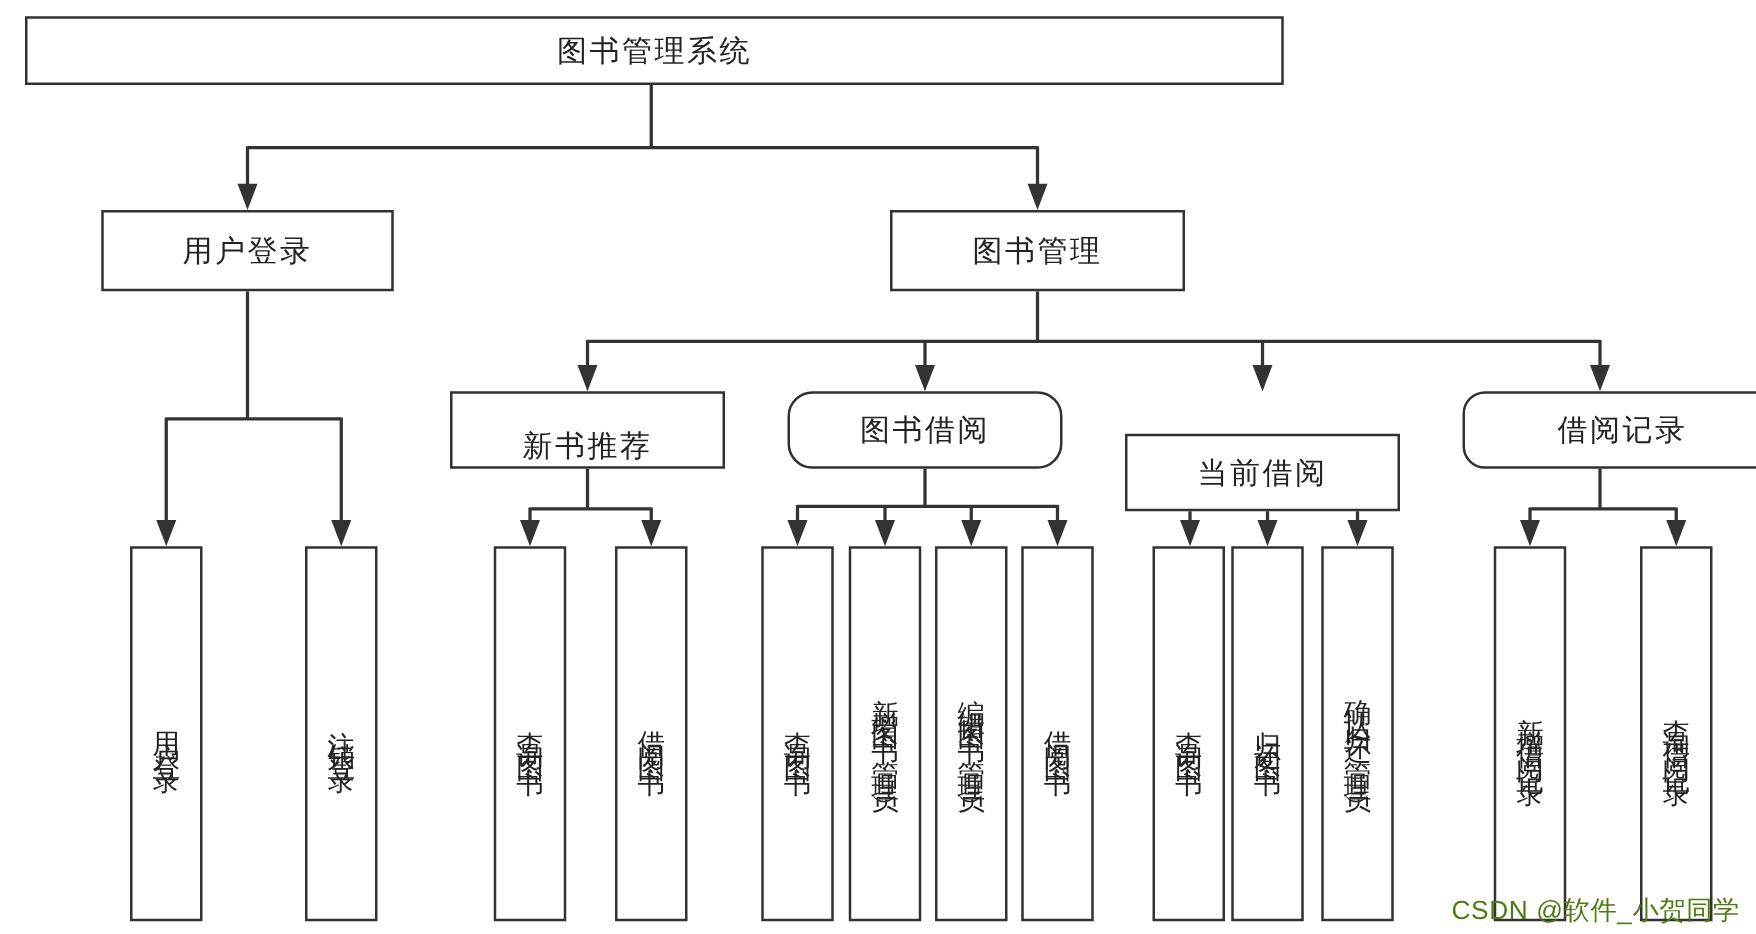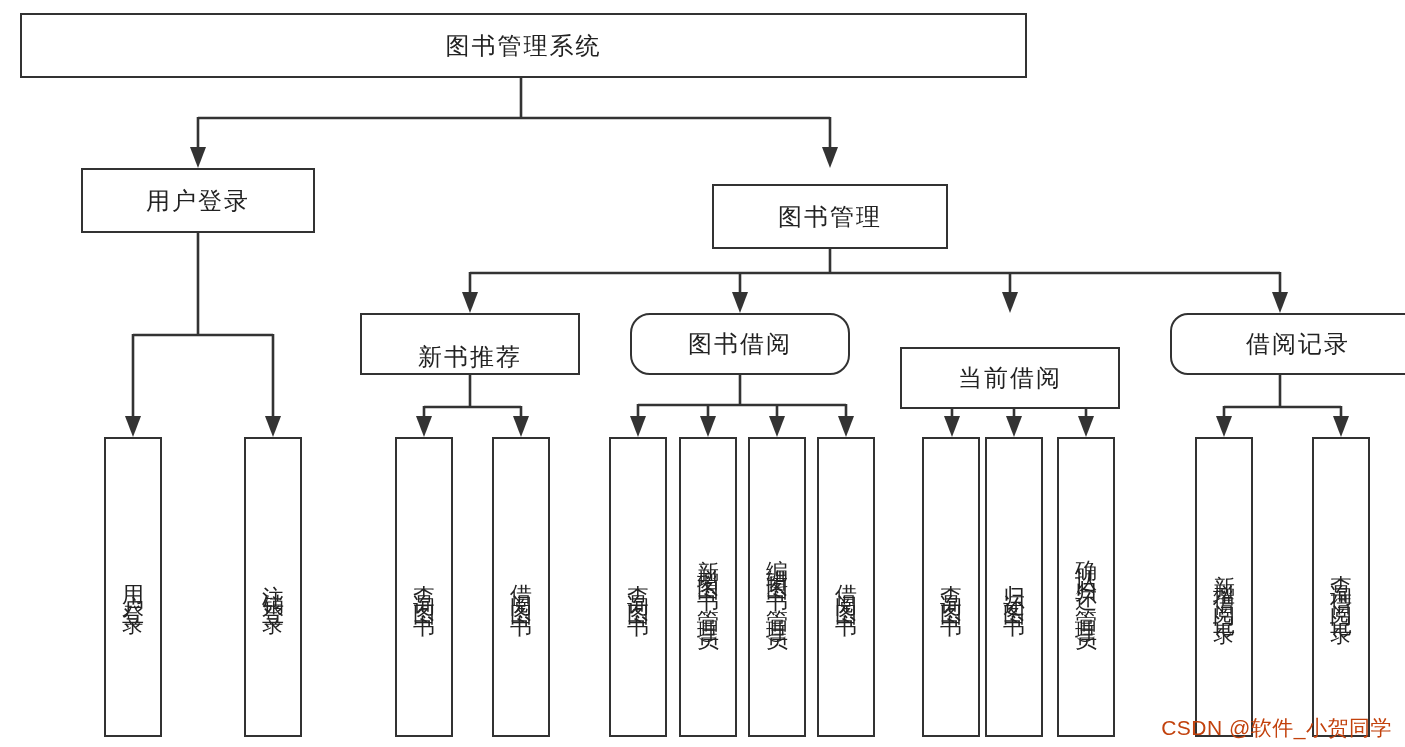--- a/index.html
+++ b/index.html
@@ -13,21 +13,21 @@
     position:absolute; background:#ffffff; border:2.5px solid #323232;
     display:flex; align-items:center; justify-content:center; color:#222222;
   }
   .hbox span { font-size:24px; letter-spacing:2px; white-space:nowrap; color:#222222; }
   .vbox { width:58px; top:437px; height:300px; }
   .vbox span {
     writing-mode:vertical-rl; text-orientation:mixed;
     font-size:22px; letter-spacing:10px; line-height:1; color:#222222; white-space:nowrap;
   }
   .watermark {
-    position:absolute; right:13px; top:714px; font-size:21px; color:#c2410c;
+    position:absolute; right:13px; top:714px; font-size:21px; color:#4d7c0f;
     letter-spacing:0.5px; white-space:nowrap;
   }
 </style>
 </head>
 <body>
 
 <div class="stage">
 
   <svg class="wires" viewBox="0 0 1405 747">
     <g stroke="#333333" stroke-width="2.6" fill="none">
@@ -62,28 +62,28 @@
       <path d="M769 416 H785 L777 437 Z"></path>
       <path d="M838 416 H854 L846 437 Z"></path>
       <path d="M944 416 H960 L952 437 Z"></path>
       <path d="M1006 416 H1022 L1014 437 Z"></path>
       <path d="M1078 416 H1094 L1086 437 Z"></path>
       <path d="M1216 416 H1232 L1224 437 Z"></path>
       <path d="M1333 416 H1349 L1341 437 Z"></path>
     </g>
   </svg>
 
-  <div class="box hbox" style="left:20px; top:13px; width:1007px; height:65px;">
+  <div class="box hbox" style="left:20px; top:13px; width:1007px; height:55px;">
     <span>图书管理系统</span>
   </div>
 
   <div class="box hbox" style="left:81px; top:168px; width:234px; height:65px;">
     <span>用户登录</span>
   </div>
-  <div class="box hbox" style="left:712px; top:184px; width:236px; height:65px;">
+  <div class="box hbox" style="left:712px; top:168px; width:236px; height:65px;">
     <span>图书管理</span>
   </div>
 
   <div class="box hbox" style="left:360px; top:313px; width:220px; height:62px;align-items:flex-end;">
     <span>新书推荐</span>
   </div>
   <div class="box hbox" style="left:630px; top:313px; width:220px; height:62px;border-radius:20px;">
     <span>图书借阅</span>
   </div>
   <div class="box hbox" style="left:900px; top:313px; width:220px; height:62px;margin-top:34px;">

